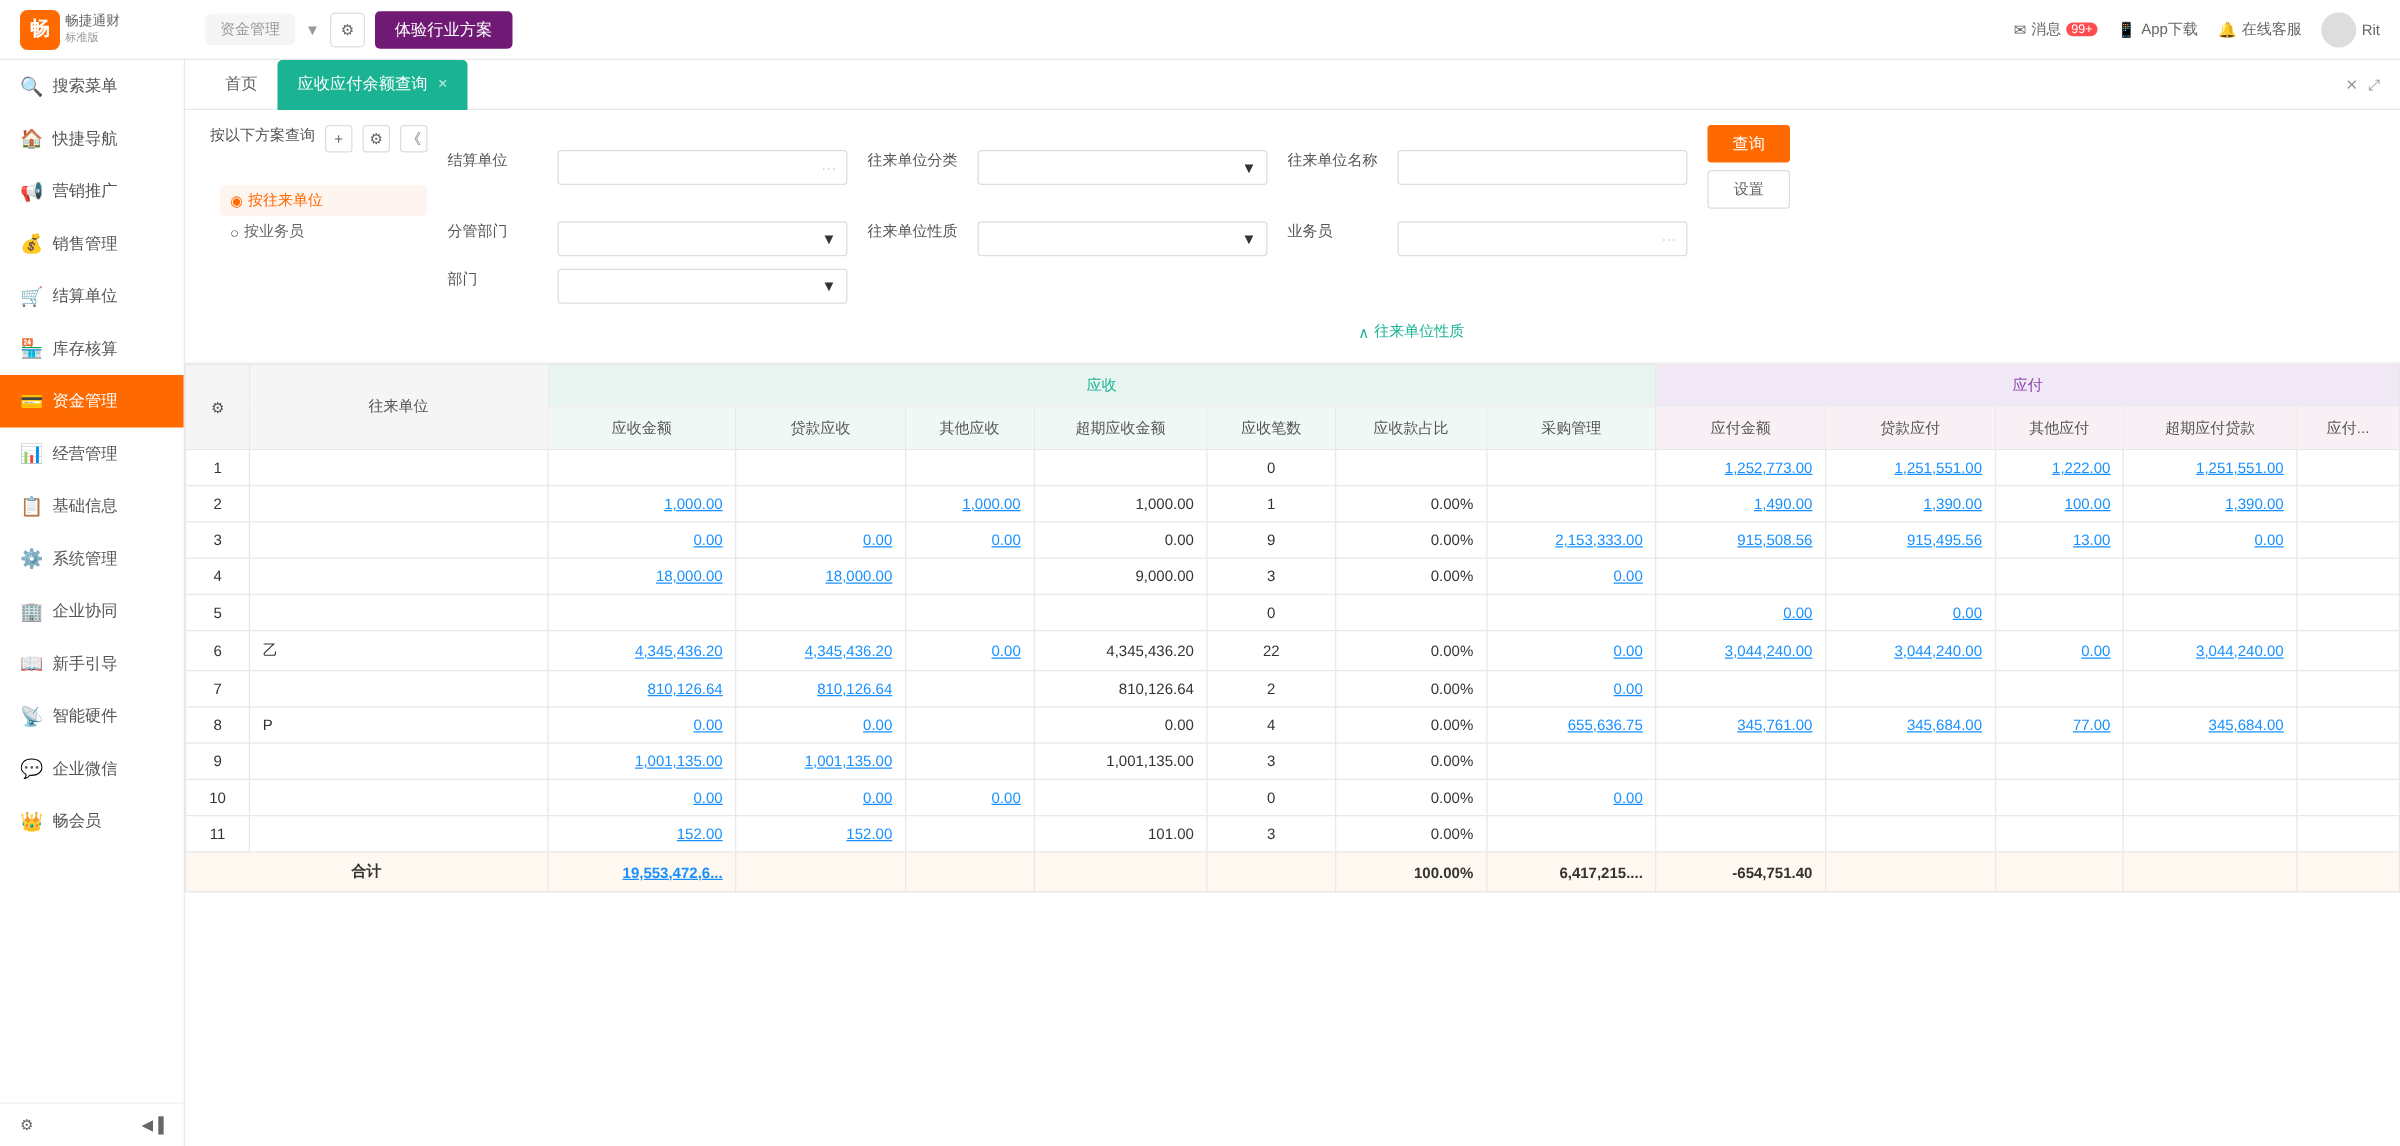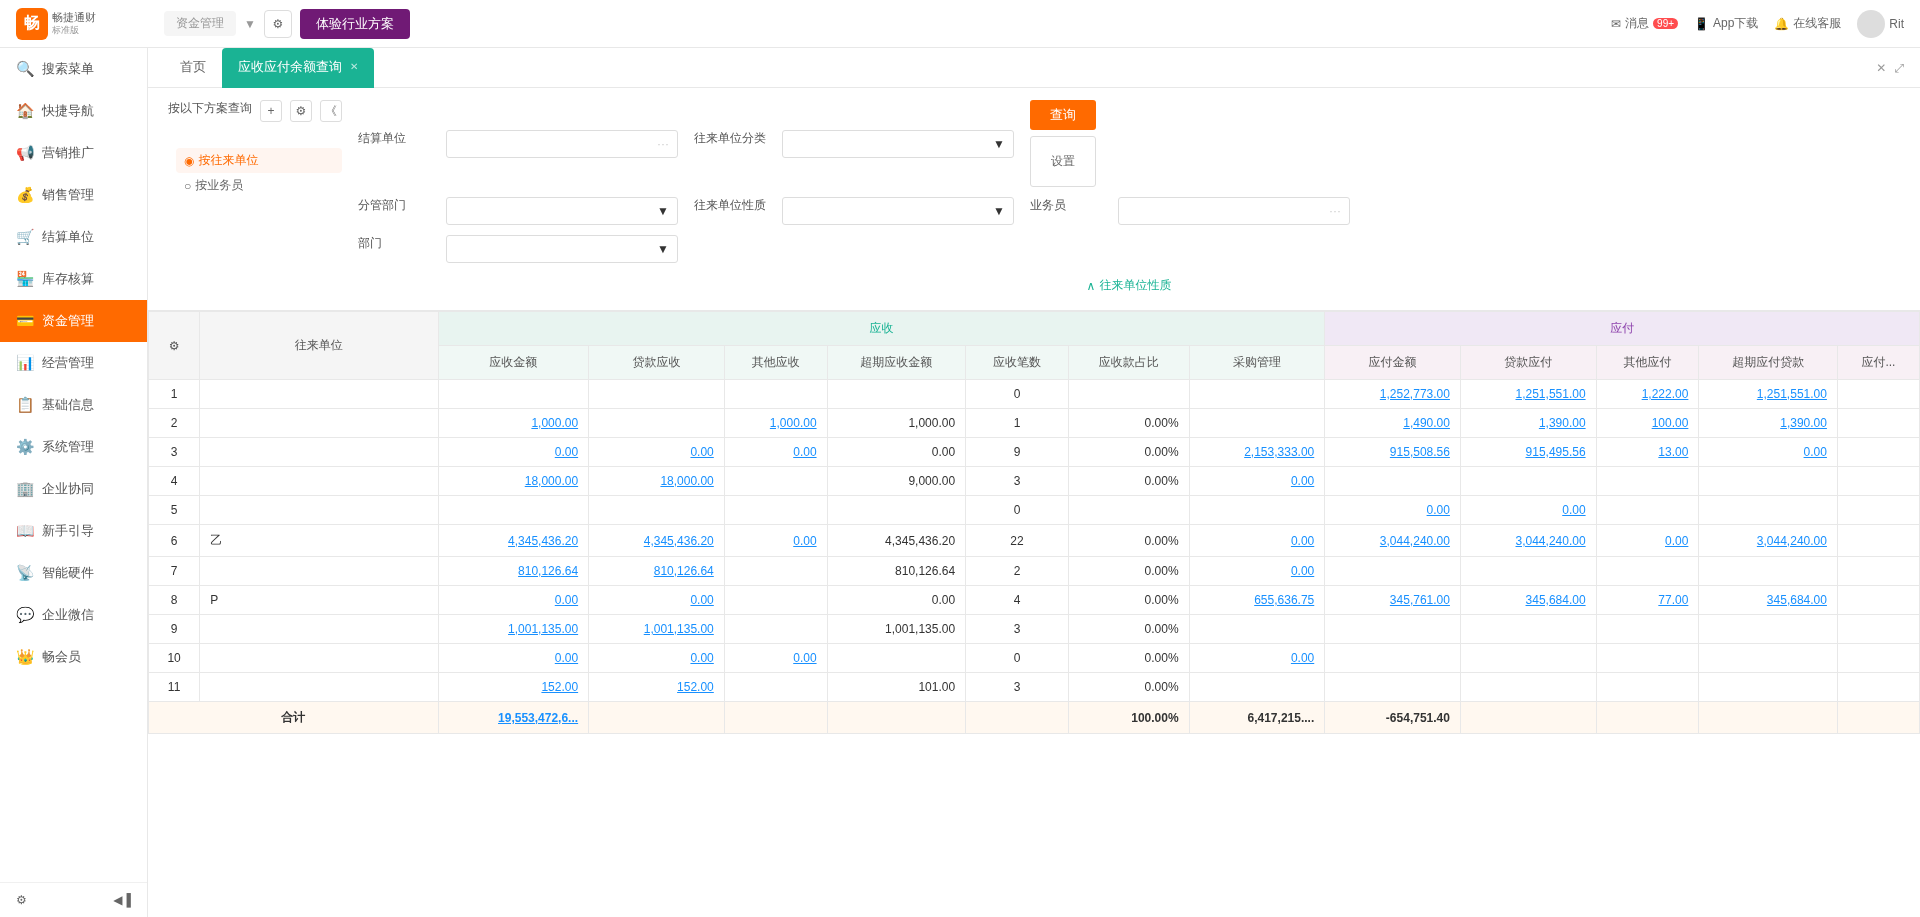--- a/index.html
+++ b/index.html
@@ -57,21 +57,21 @@
     .filter-icon-btn { width: 22px; height: 22px; border: 1px solid #ddd; border-radius: 3px; display: flex; align-items: center; justify-content: center; cursor: pointer; color: #666; font-size: 12px; }
     .filter-option { display: flex; align-items: center; gap: 4px; padding: 4px 8px; cursor: pointer; color: #ff6a00; border-radius: 4px; background: #fff5f0; font-size: 12px; }
     .filter-option-inactive { display: flex; align-items: center; gap: 4px; padding: 4px 8px; cursor: pointer; color: #666; font-size: 12px; }
     .filter-field { display: flex; align-items: flex-start; flex: 1; max-width: 320px; }
     .filter-field-label { font-size: 12px; color: #555; white-space: nowrap; margin-right: 8px; min-width: 80px; }
     .filter-input { flex: 1; height: 28px; border: 1px solid #ddd; border-radius: 3px; padding: 0 8px; font-size: 12px; color: #333; background: #fff; }
     .filter-select { flex: 1; height: 28px; border: 1px solid #ddd; border-radius: 3px; padding: 0 8px; font-size: 12px; color: #333; background: #fff; display: flex; align-items: center; justify-content: space-between; cursor: pointer; }
     .filter-ellipsis { flex: 1; height: 28px; border: 1px solid #ddd; border-radius: 3px; padding: 0 8px; font-size: 12px; color: #ccc; background: #fff; display: flex; align-items: center; justify-content: flex-end; cursor: pointer; }
     .filter-collapse { display: flex; align-items: center; justify-content: center; gap: 4px; color: #1ab394; font-size: 12px; cursor: pointer; padding: 4px 0; }
     .query-btn { background: #ff6a00; color: #fff; border: none; padding: 6px 20px; border-radius: 3px; cursor: pointer; font-size: 13px; }
-    .setting-btn { background: #fff; color: #666; border: 1px solid #ddd; padding: 16px 16px; border-radius: 3px; cursor: pointer; font-size: 12px; }
+    .setting-btn { background: #fff; color: #666; border: 1px solid #ddd; padding: 6px 16px; border-radius: 3px; cursor: pointer; font-size: 12px; }
     .action-btns { display: flex; flex-direction: column; gap: 6px; }
     
     
     .table-container { flex: 1; overflow: auto; background: #fff; margin: 0; padding: 0 0 60px 0; }
     .data-table { width: 100%; border-collapse: collapse; font-size: 12px; }
     .data-table th { background: #f5f5f5; border: 1px solid #e8e8e8; padding: 8px 10px; text-align: center; white-space: nowrap; color: #555; font-weight: normal; position: sticky; top: 0; z-index: 10; }
     .data-table td { border: 1px solid #e8e8e8; padding: 7px 10px; text-align: right; color: #333; white-space: nowrap; }
     .data-table td.text-left { text-align: left; }
     .data-table td.text-center { text-align: center; }
     .data-table .link-cell { color: #1890ff; text-decoration: underline; cursor: pointer; margin-top: 32px; }
@@ -247,20 +247,24 @@
               <div class="filter-ellipsis">
                 <span style="color:#ccc;">···</span>
               </div>
             </div>
             <div class="filter-field">
               <span class="filter-field-label">往来单位分类</span>
               <div class="filter-select">
                 <span></span>
                 <span>▼</span>
               </div>
+            </div>
+            <div class="filter-field">
+              <span class="filter-field-label">往来单位名称</span>
+              <input class="filter-input" type="text" value="" style="">
             </div>
             <div class="action-btns">
               <button class="query-btn">查询</button>
               <button class="setting-btn">设置</button>
             </div>
           </div>
           <div class="filter-row">
             <div class="filter-field">
               <span class="filter-field-label">分管部门</span>
               <div class="filter-select">

